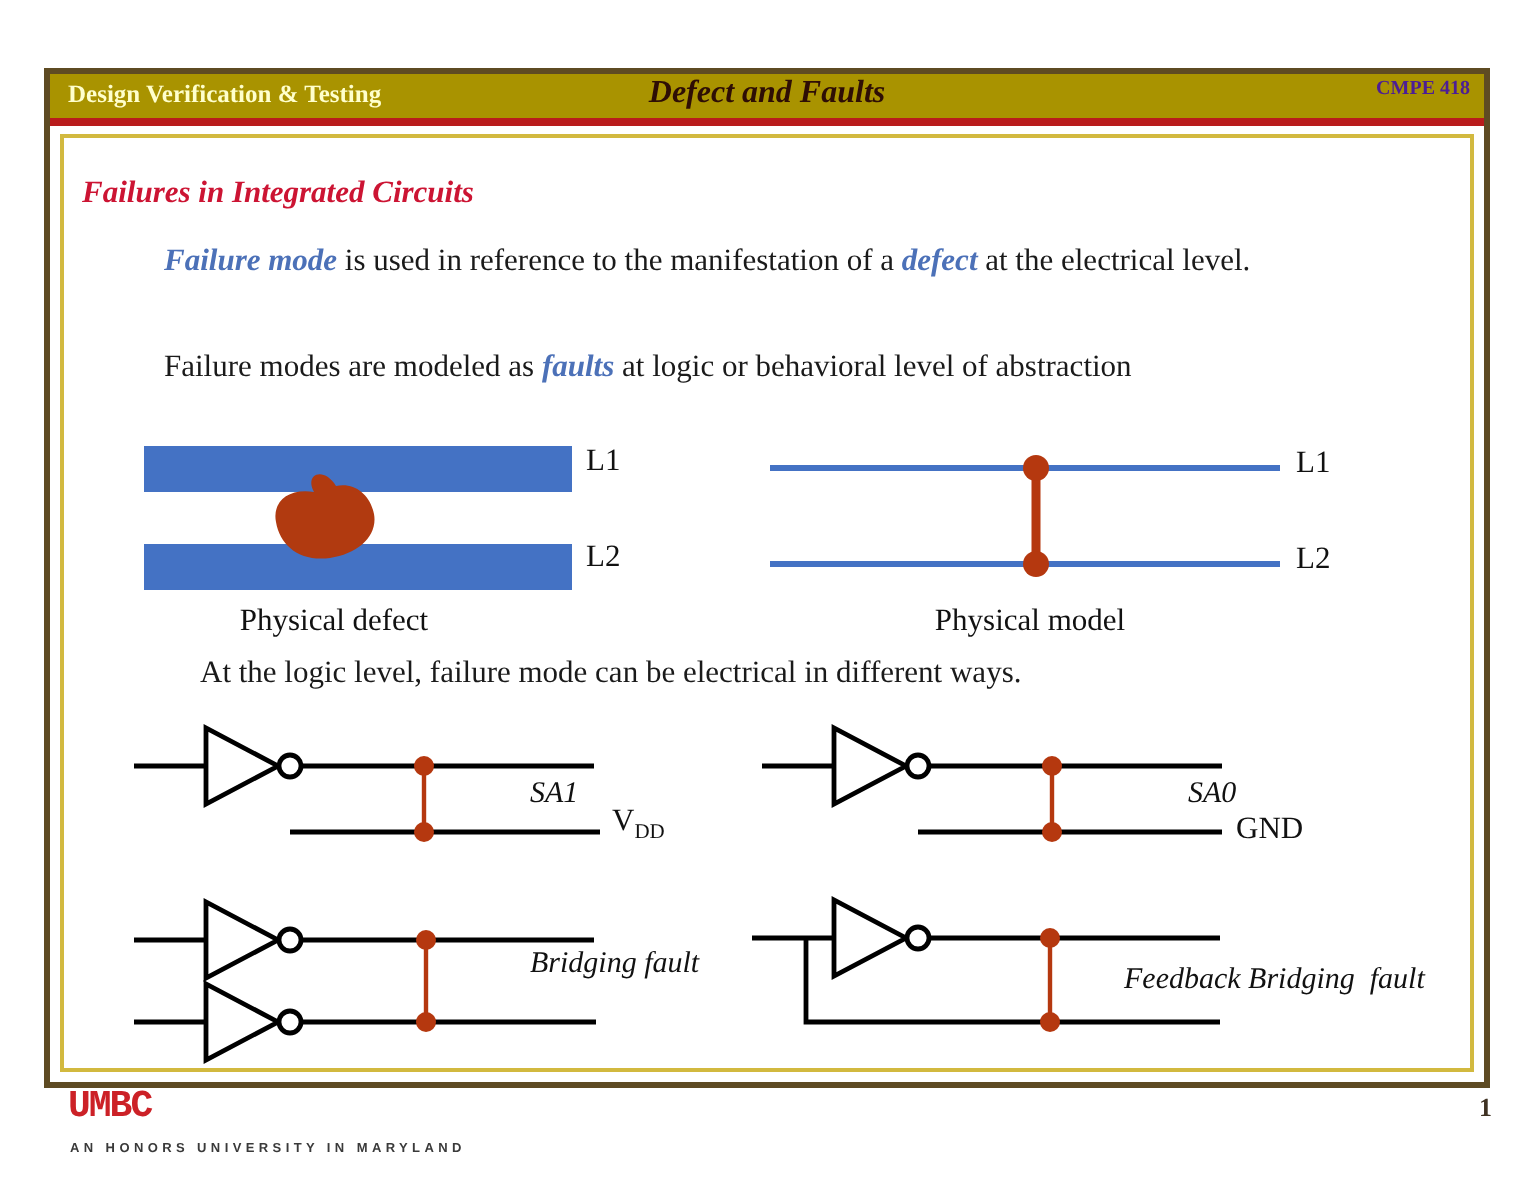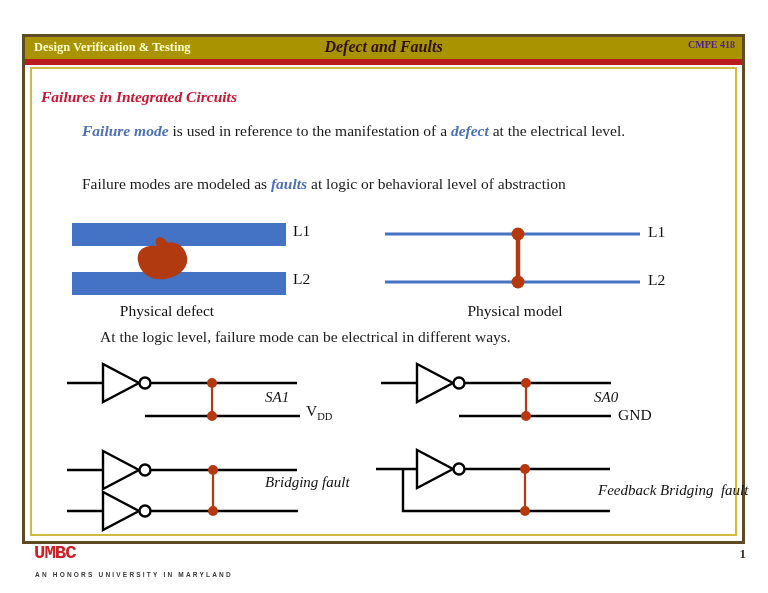--- a/index.html
+++ b/index.html
@@ -1,20 +1,20 @@
 <!DOCTYPE html>
 <html><head>
 <meta charset="utf-8">
 <style>
   html,body{margin:0;padding:0;background:#fff;}
   .page{position:relative;width:768px;height:593px;background:#ffffff;overflow:hidden;
         font-family:"Liberation Serif", serif;}
   .slide{position:absolute;left:22px;top:34px;width:717px;height:504px;
          border:3px solid #5E4B23;background:#fff;}
-  .header{position:relative;height:22px;background:#A99300;border-bottom:6px solid #b91c1c;}
+  .header{position:relative;height:22px;background:#A99300;border-bottom:4px solid #b91c1c;}
   .h-left{position:absolute;left:9px;top:3px;font-size:12.5px;font-weight:bold;color:#FFFFCC;}
   .h-center{position:absolute;left:50%;top:1px;transform:translateX(-50%);
             font-size:16px;font-weight:bold;font-style:italic;color:#2E0E05;white-space:nowrap;}
   .h-right{position:absolute;right:7px;top:2px;font-size:10px;font-weight:bold;color:#4c1d95;}
   .frame{position:absolute;left:5px;right:5px;top:30px;bottom:5px;border:2px solid #D2B93F;}
   .content{position:absolute;left:0;top:25px;right:0;bottom:0;}
   .title{position:absolute;left:16px;top:26px;font-size:15.5px;font-weight:bold;
          font-style:italic;color:#CC1433;}
   .para{position:absolute;margin:0;font-size:15.5px;color:#1A1A1A;white-space:nowrap;}
   .p1{left:57px;top:60px;}
@@ -124,21 +124,21 @@
       <svg class="diagram" style="left:351px;top:383px;" width="260" height="105">
         <path d="M0,24 H41" stroke="#000" stroke-width="2.4" fill="none"></path>
         <path d="M27,24 V66 H234" stroke="#000" stroke-width="2.4" fill="none"></path>
         <path d="M41,5 L41,43 L77,24 Z" stroke="#000" stroke-width="2.4" fill="#fff"></path>
         <circle cx="83" cy="24" r="5.5" stroke="#000" stroke-width="2.4" fill="#fff"></circle>
         <path d="M88.5,24 H234" stroke="#000" stroke-width="2.4" fill="none"></path>
         <path d="M149,24 V66" stroke="#B5380F" stroke-width="2.2" fill="none"></path>
         <circle cx="149" cy="24" r="5" fill="#B5380F"></circle>
         <circle cx="149" cy="66" r="5" fill="#B5380F"></circle>
       </svg>
-      <span class="fault-lab" style="left:535px;top:420px;">Feedback Bridging  fault</span>
+      <span class="fault-lab" style="left:499px;top:420px;">Feedback Bridging  fault</span>
 
     </div>
   </div>
 
   <div class="footer-logo">UMBC</div>
   <div class="footer-tag">AN HONORS UNIVERSITY IN MARYLAND</div>
   <div class="page-num">1</div>
 
 </div>
 

